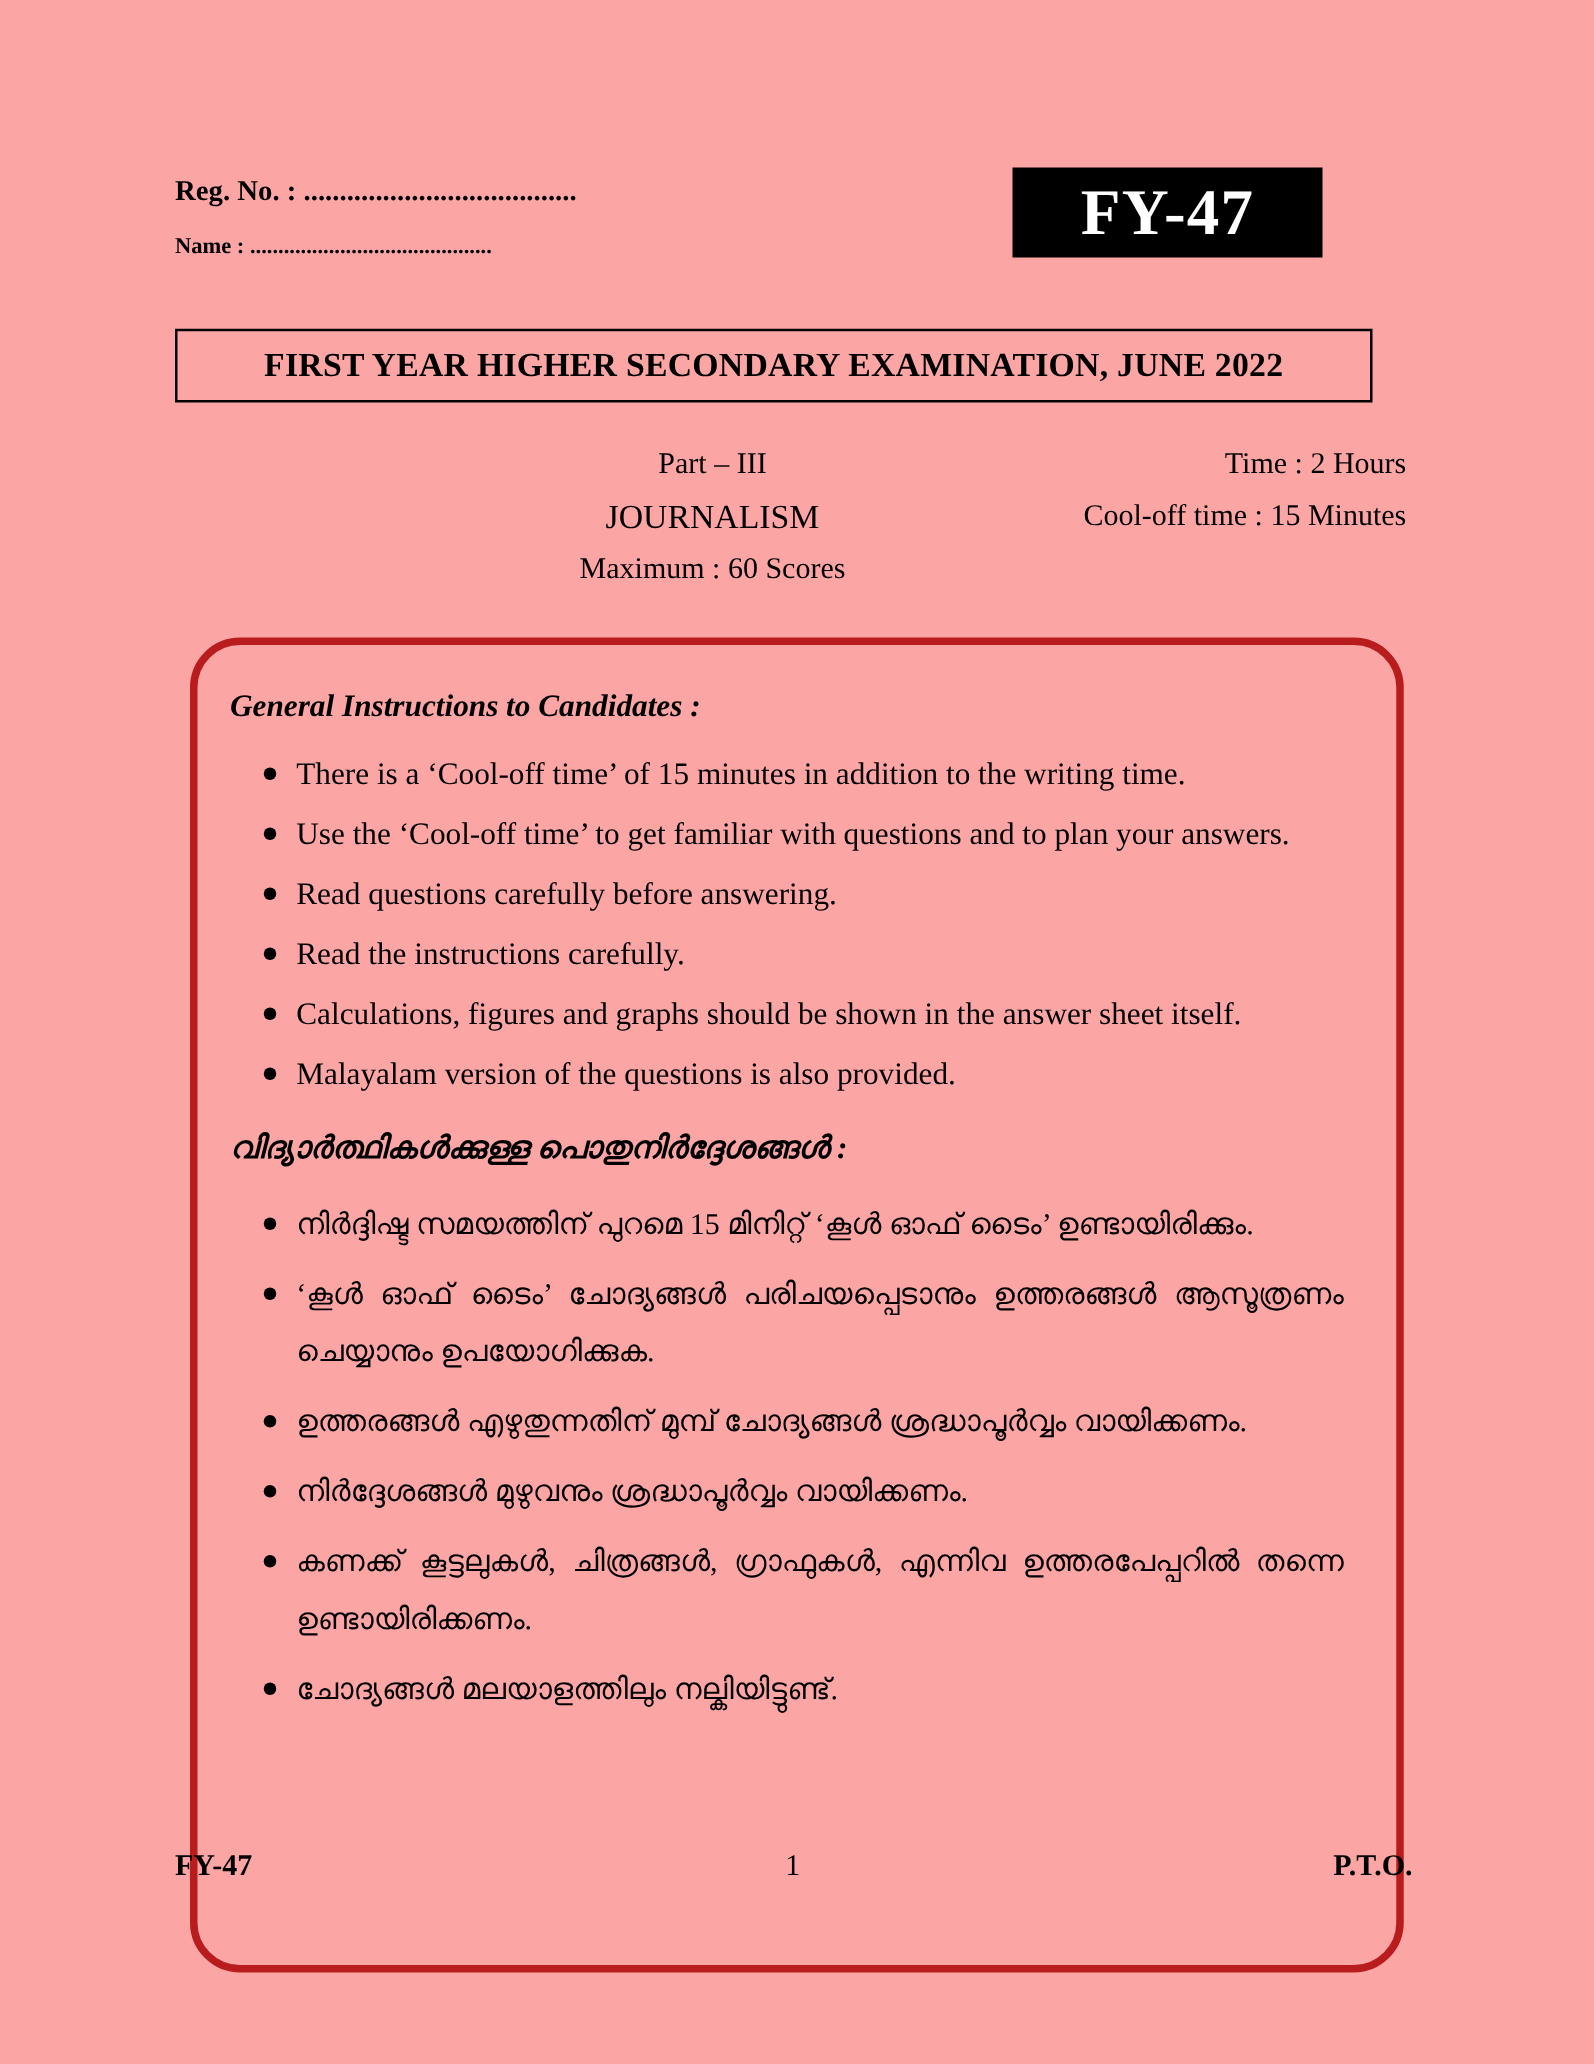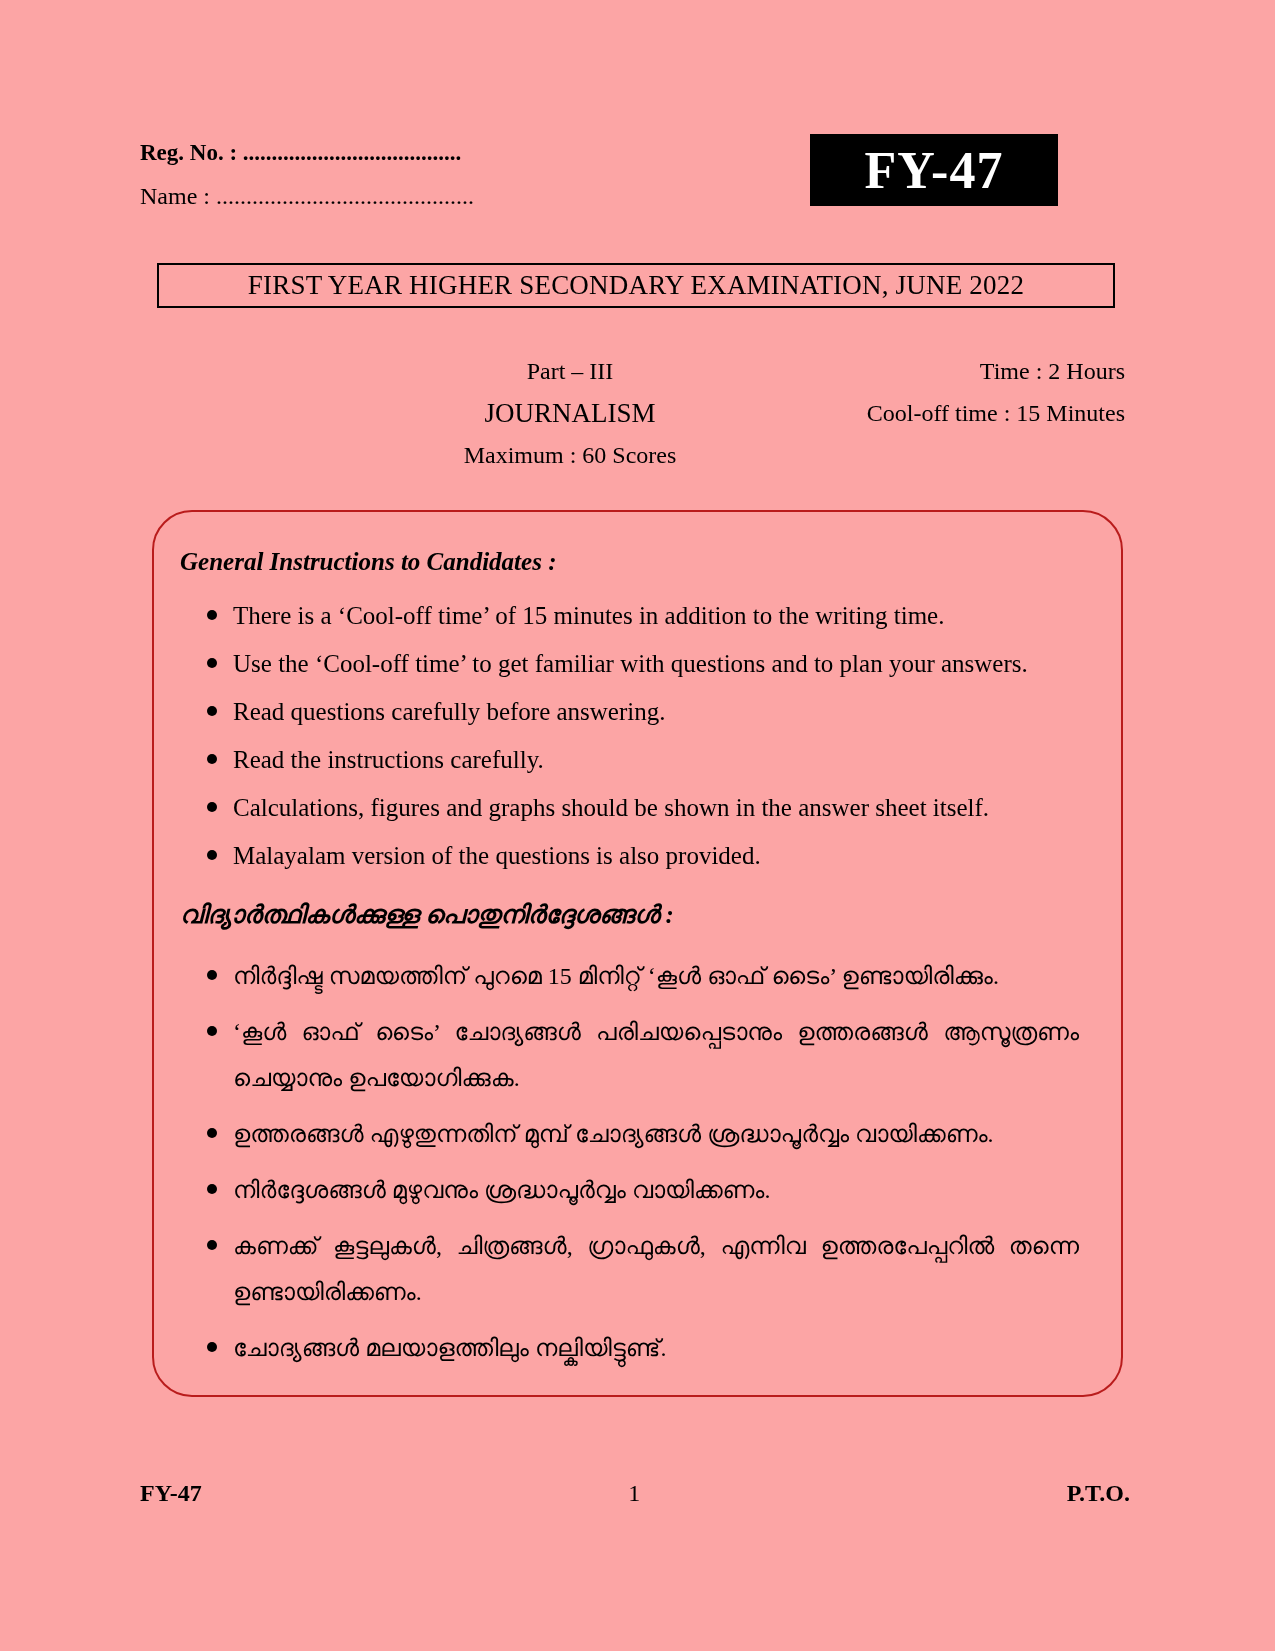--- a/index.html
+++ b/index.html
@@ -10,49 +10,49 @@
     margin:0 auto;
     background:#fca5a5;
     color:#000;
     font-family:"Liberation Serif", serif;
     overflow:hidden;
   }
 
   
   .reg-block { position:absolute; left:140px; top:140px; }
   .reg-line { font-weight:bold; font-size:23px; line-height:25px; }
-  .name-line { font-weight:normal; font-size:24px; line-height:25px; margin-top:19px; }
+  .name-line { font-weight:bold; font-size:18px; line-height:25px; margin-top:19px; }
 
   .code-badge {
     position:absolute; left:810px; top:134px; width:248px; height:72px;
     background:#000; color:#fff;
     display:flex; align-items:center; justify-content:center;
     font-weight:bold; font-size:52px; letter-spacing:1px;
   }
 
   .title-box {
-    position:absolute; left:157px; top:263px; width:958px; height:45px;
+    position:absolute; left:140px; top:263px; width:958px; height:59px;
     border:2px solid #000;
     display:flex; align-items:center; justify-content:center;
-    font-weight:normal; font-size:27px; letter-spacing:0.2px;
+    font-weight:bold; font-size:27px; letter-spacing:0.2px;
   }
 
   .part-block { position:absolute; left:152px; top:356px; width:836px; text-align:center; }
   .part-line    { font-size:24px; line-height:30px; }
   .subject-line { font-size:27px; line-height:30px; font-weight:normal; margin-top:12px; }
   .maximum-line { font-size:24px; line-height:30px; margin-top:12px;font-family:Liberation Serif, serif; }
 
   .time-block { position:absolute; top:356px; right:150px; text-align:right; }
   .time-line    { font-size:24px; line-height:30px; }
   .cooloff-line { font-size:24px; line-height:30px; margin-top:12px; }
 
   
   .instructions-box {
-    position:absolute; left:152px; top:510px; width:971px; height:887px;
-    border:2px solid #b91c1c; border-radius:40px;
+    position:absolute; left:152px; top:510px; width:971px; height:1068px;
+    border:6px solid #b91c1c; border-radius:40px;
     padding:36px 42px 0 26px;
   }
   .instr-heading-en {
     font-weight:bold; font-style:italic; font-size:25px; line-height:28px;
   }
   ul.instr-list { list-style:none; }
   .en-list { margin-top:27px; }
   .en-list li { display:flex; padding-left:27px; font-size:25px; line-height:26px; margin-bottom:22px;text-align:center; }
   .bullet-dot {
     flex:0 0 auto; width:10px; height:10px; border-radius:50%; background:#000;

